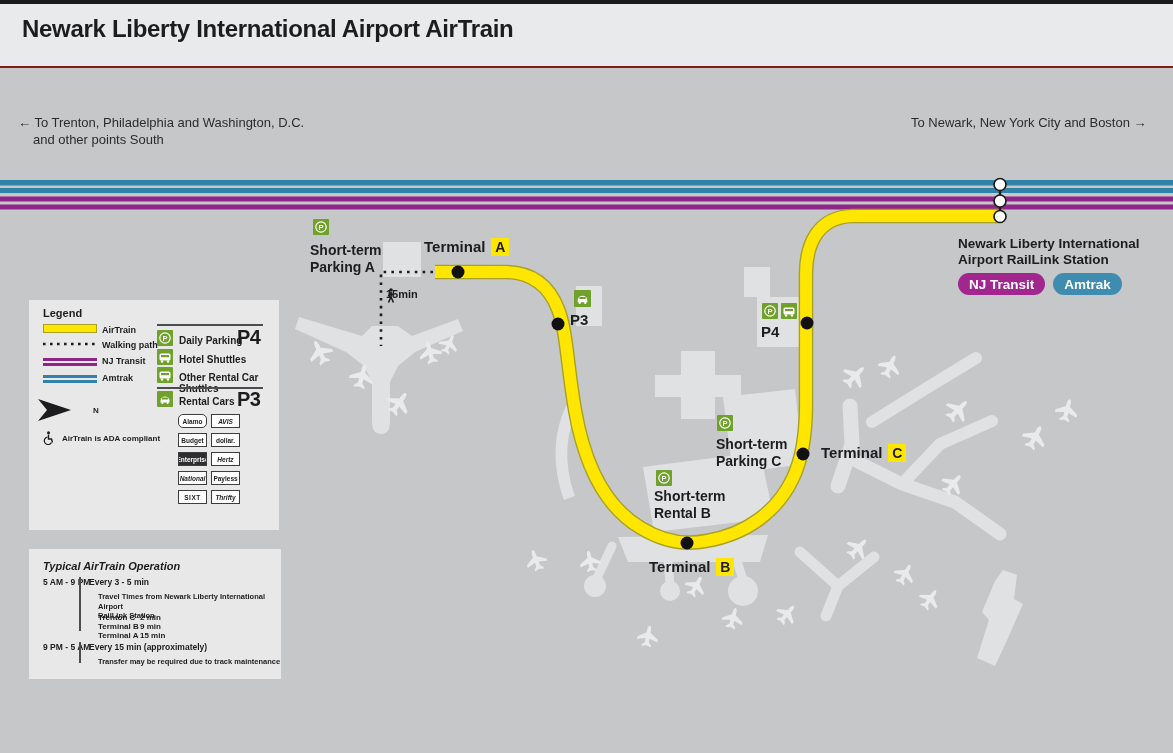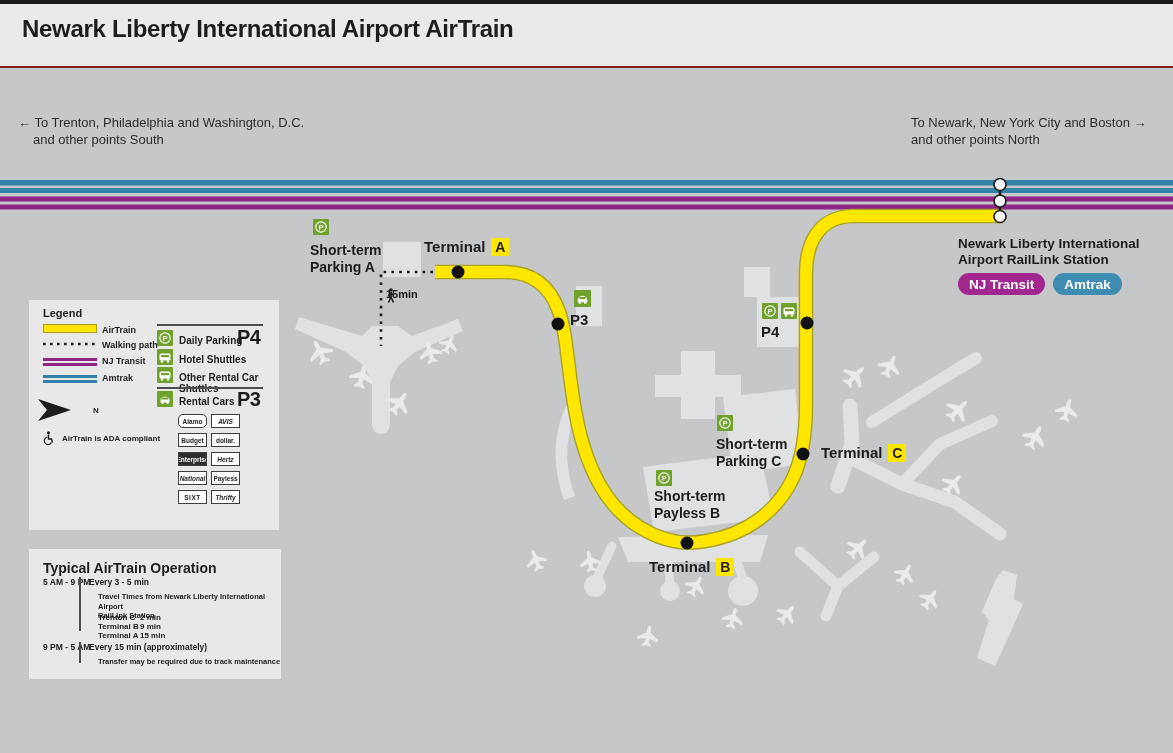--- a/index.html
+++ b/index.html
@@ -144,21 +144,20 @@
         <circle cx="1000" cy="202.5" r="6" fill="#fff" stroke="#1c1c1e" stroke-width="1.7"></circle>
       </g>
     </svg>
 
     <div class="lbl dir" style="left:18px;top:100px;">
       <div>← To Trenton, Philadelphia and Washington, D.C.</div>
       <div style="margin-left:15px;">and other points South</div>
     </div>
     <div class="lbl dir" style="left:911px;top:100px;">
       <div>To Newark, New York City and Boston →</div>
-      <div>and other points North</div>
     </div>
 
     <svg class="gicon" style="left:313px;top:205px;" viewBox="0 0 16 16">
       <rect width="16" height="16" rx="1" style="fill:var(--parking-green,#6fa12b)"></rect>
       <circle cx="8" cy="8" r="5.2" fill="none" stroke="#fff" stroke-width="1.2"></circle>
       <text x="8" y="10.8" text-anchor="middle" font-size="7.5" font-weight="bold" fill="#fff">P</text>
     </svg>
     <div class="lbl pk" style="left:310px;top:228px;">
       <div>Short-term</div>
       <div>Parking A</div>
@@ -215,21 +214,21 @@
       <span class="termbox">C</span>
     </div>
 
     <svg class="gicon" style="left:656px;top:456px;" viewBox="0 0 16 16">
       <rect width="16" height="16" rx="1" style="fill:var(--parking-green,#6fa12b)"></rect>
       <circle cx="8" cy="8" r="5.2" fill="none" stroke="#fff" stroke-width="1.2"></circle>
       <text x="8" y="10.8" text-anchor="middle" font-size="7.5" font-weight="bold" fill="#fff">P</text>
     </svg>
     <div class="lbl pk" style="left:654px;top:474px;">
       <div>Short-term</div>
-      <div>Payless B</div>
+      <div>Rental B</div>
     </div>
 
     <div class="lbl term" style="left:649px;top:544px;">
       <span>Terminal</span>
       <span class="termbox">B</span>
     </div>
 
     <div class="lbl station-name" style="left:958px;top:222px;">
       <div>Newark Liberty International</div>
       <div>Airport RailLink Station</div>
@@ -316,21 +315,21 @@
       <div class="brand" style="left:182px;top:133px;">dollar.</div>
       <div class="brand dark" style="left:149px;top:152px;">Enterprise</div>
       <div class="brand it" style="left:182px;top:152px;">Hertz</div>
       <div class="brand it" style="left:149px;top:171px;">National</div>
       <div class="brand" style="left:182px;top:171px;">Payless</div>
       <div class="brand" style="left:149px;top:190px;letter-spacing:0.5px;">SIXT</div>
       <div class="brand it" style="left:182px;top:190px;">Thrifty</div>
     </div>
 
     <div class="panel" style="left:29px;top:535px;width:252px;height:130px;">
-      <div class="ttl" style="left:14px;top:11px;font-size:14px;">Typical AirTrain Operation</div>
+      <div class="ttl" style="left:14px;top:11px;font-size:11px;font-style:italic;">Typical AirTrain Operation</div>
 
       <div class="op-time" style="left:14px;top:28px;">5 AM - 9 PM</div>
       <div class="op-bar" style="left:50px;top:28px;height:54px;"></div>
       <div class="op-time" style="left:60px;top:28px;">Every 3 - 5 min</div>
       <div class="op-note" style="left:69px;top:43px;">
         <div>Travel Times from Newark Liberty International Airport</div>
         <div>RailLink Station</div>
       </div>
       <div class="tt-row" style="left:69px;top:64px;">
         <span class="t1">Trenton C</span>

